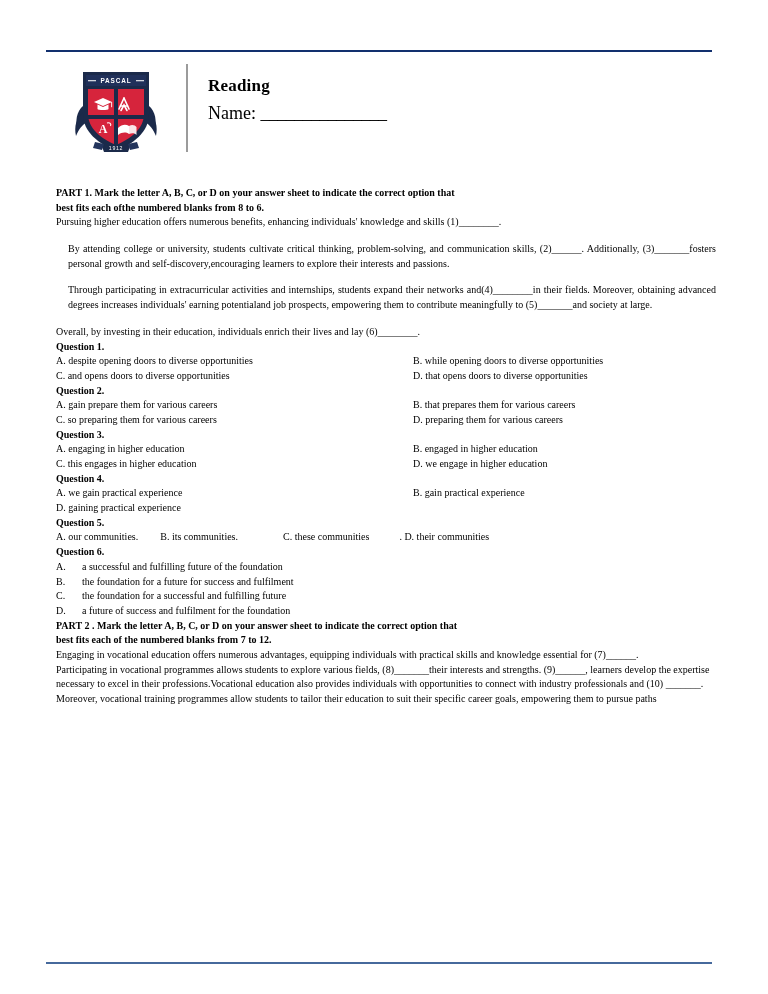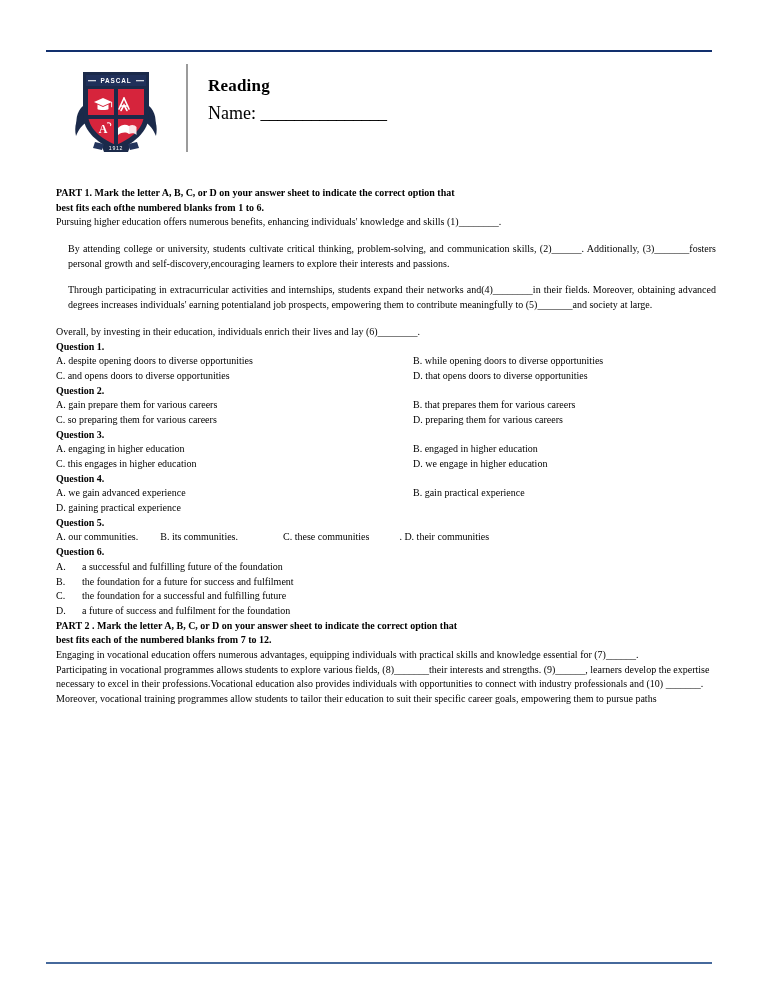--- a/index.html
+++ b/index.html
@@ -210,21 +210,21 @@
     <div class="title-block">
       <div class="doc-title">Reading</div>
       <div class="name-line"><span>Name:</span> <span class="name-blank">_______________</span></div>
     </div>
 
   </div>
 
   <div class="content">
 
     <div class="part-head">PART 1. Mark the letter A, B, C, or D on your answer sheet to indicate the correct option that</div>
-    <div class="part-head">best fits each ofthe numbered blanks from 1 to 6.</div>
+    <div class="part-head">best fits each ofthe numbered blanks from 8 to 6.</div>
 
     <div class="para-left">Pursuing higher education offers numerous benefits, enhancing individuals' knowledge and skills (1)________.</div>
     <div class="para">By attending college or university, students cultivate critical thinking, problem-solving, and communication skills, (2)______. Additionally, (3)_______fosters personal growth and self-discovery,encouraging learners to explore their interests and passions.</div>
     <div class="para">Through participating in extracurricular activities and internships, students expand their networks and(4)________in their fields. Moreover, obtaining advanced degrees increases individuals' earning potentialand job prospects, empowering them to contribute meaningfully to (5)_______and   society at large.</div>
     <div class="para-left">Overall, by investing in their education, individuals enrich their lives and lay (6)________.</div>
 
     <div class="q-head">Question 1.</div>
     <div class="opt-row">
       <div class="opt-col-a">A.  despite opening doors to diverse opportunities</div>
       <div class="opt-col-b">B. while opening doors to diverse opportunities</div>
@@ -249,21 +249,21 @@
       <div class="opt-col-a">A. engaging in higher education</div>
       <div class="opt-col-b">B. engaged in higher education</div>
     </div>
     <div class="opt-row">
       <div class="opt-col-a">C. this engages in higher education</div>
       <div class="opt-col-b">D. we engage in higher education</div>
     </div>
 
     <div class="q-head">Question 4.</div>
     <div class="opt-row">
-      <div class="opt-col-a">A. we gain advanced experience</div>
+      <div class="opt-col-a">A. we gain practical experience</div>
       <div class="opt-col-b">B. gain practical experience</div>
     </div>
     <div class="opt-row">
       <div class="opt-col-b">D. gaining practical experience</div>
     </div>
 
     <div class="q-head">Question 5.</div>
     <div class="q5-row"><span class="q5-a">A. our communities.</span><span class="q5-b">B. its communities.</span><span class="q5-c">C. these communities</span><span class="q5-d">. D. their communities</span></div>
 
     <div class="q-head">Question 6.</div>

